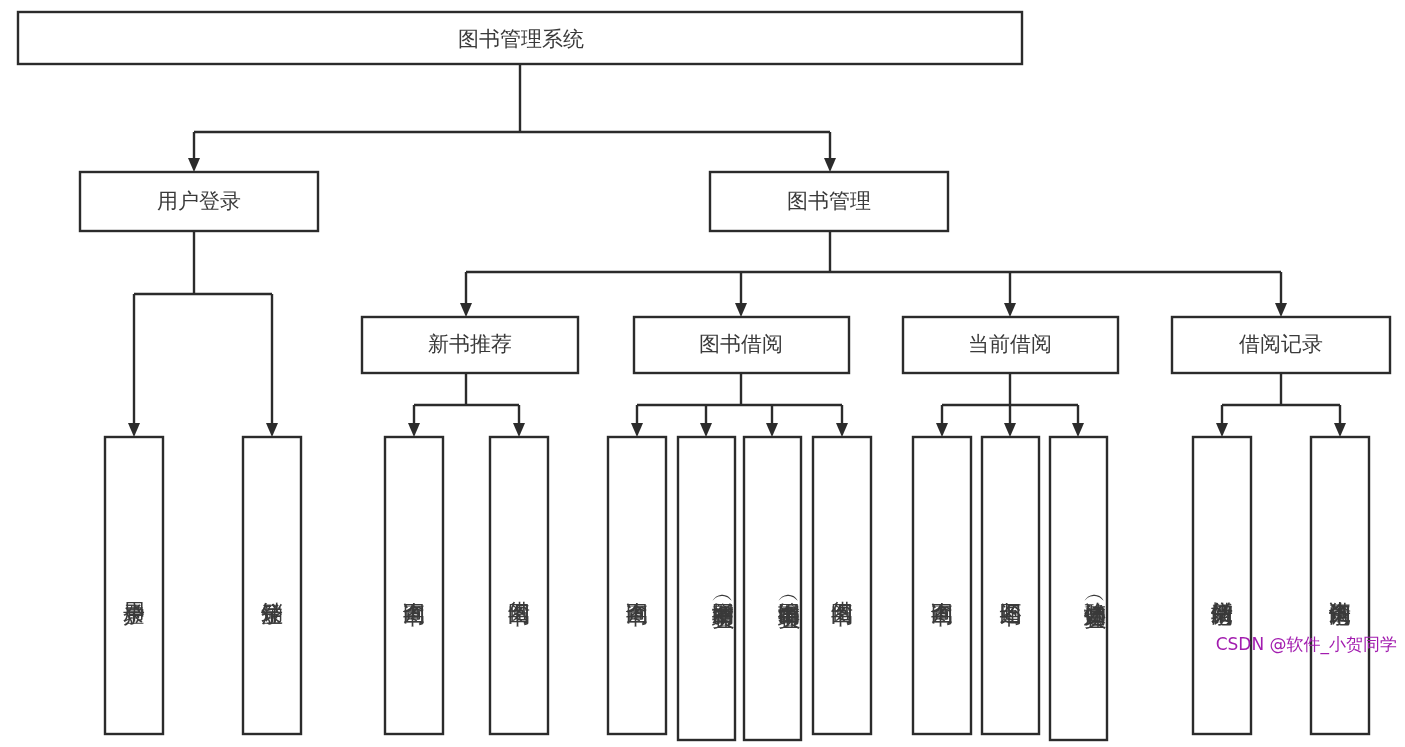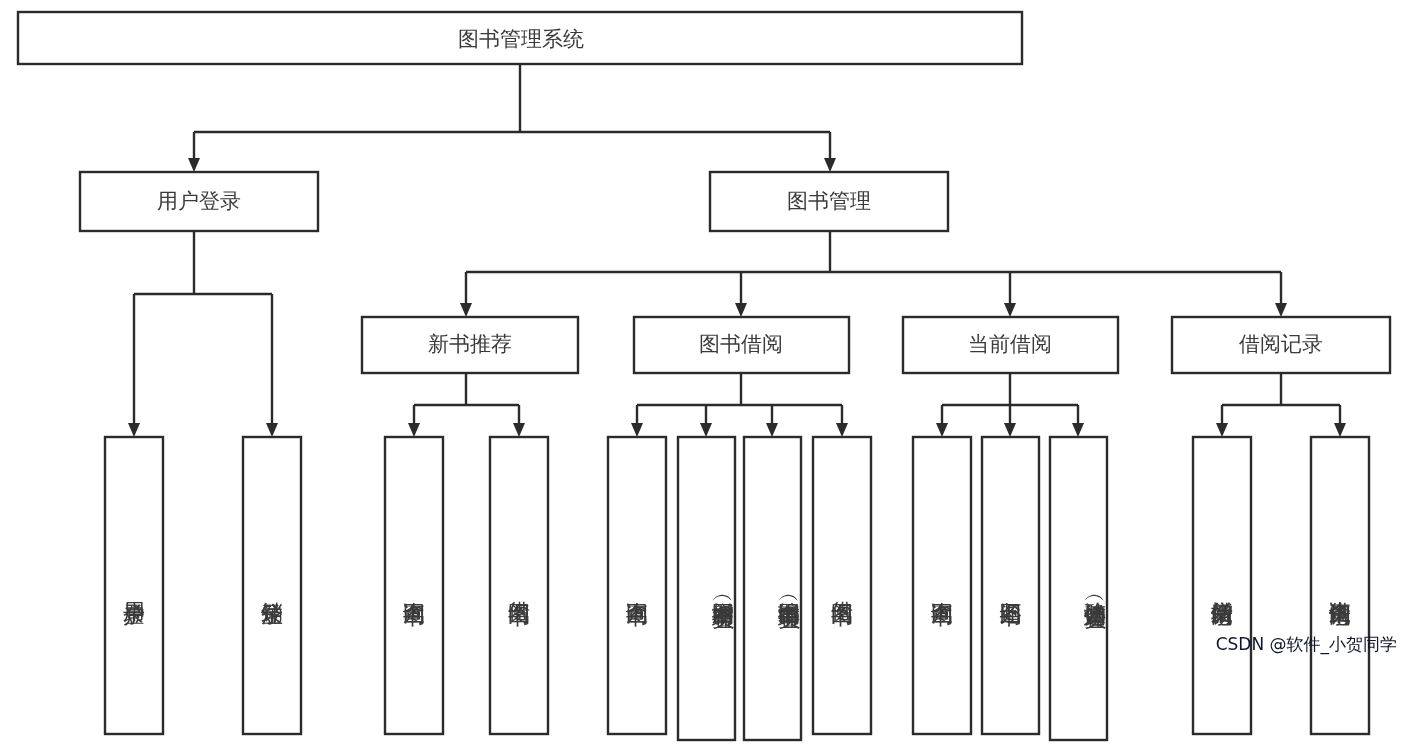--- a/index.html
+++ b/index.html
@@ -57,21 +57,21 @@
     text-align: center;
     pointer-events: none;
     user-select: none;
   }
   .watermark {
     position: absolute;
     right: 8px;
     bottom: 6px;
     font-family: "DejaVu Sans", "Liberation Sans", sans-serif;
     font-size: 17px;
-    color: #0f172a;
+    color: #a21caf;
     white-space: nowrap;
     user-select: none;
   }
 </style>
 </head>
 <body>
 
 <div id="diagram-root">
 
   <svg id="flow-svg" viewBox="0 0 1405 747">

